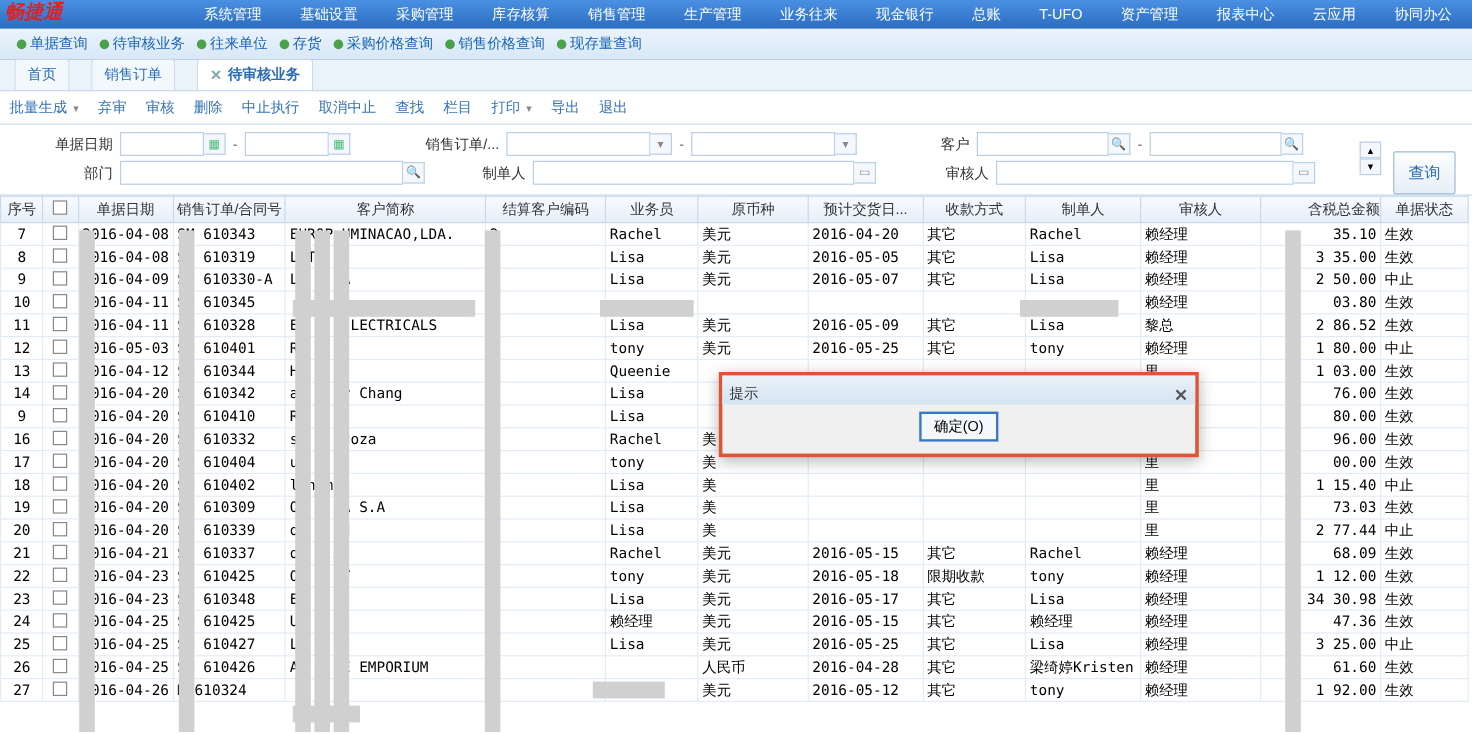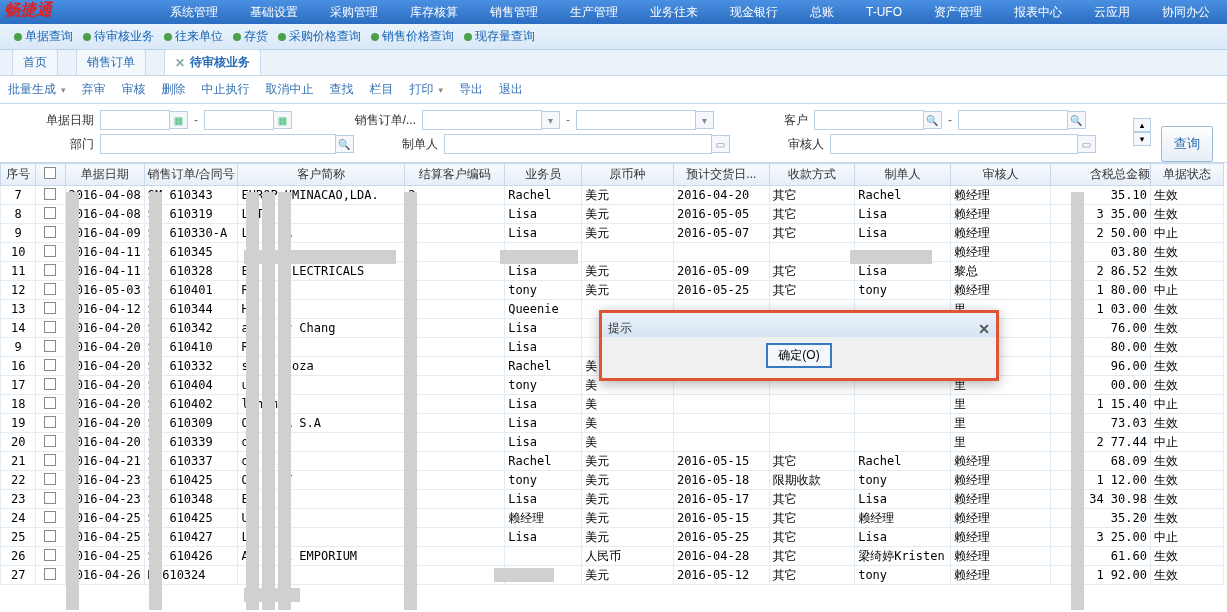--- a/index.html
+++ b/index.html
@@ -485,21 +485,21 @@
           <td class="col-date">2016-04-25</td>
           <td class="col-order">SM 610425</td>
           <td class="col-cust">UD   G  L</td>
           <td class="col-code"> 4</td>
           <td class="col-sales">赖经理</td>
           <td class="col-curr">美元</td>
           <td class="col-deliv">2016-05-15</td>
           <td class="col-pay">其它</td>
           <td class="col-maker">赖经理</td>
           <td class="col-auditor">赖经理</td>
-          <td class="col-amt">   35.20</td>
+          <td class="col-amt">   47.36</td>
           <td class="col-status">生效</td>
         </tr>
         <tr>
           <td class="col-seq">25</td>
           <td class="col-chk"><span class="chkbox"></span></td>
           <td class="col-date">2016-04-25</td>
           <td class="col-order">SM 610427</td>
           <td class="col-cust">LO T</td>
           <td class="col-code"> 6</td>
           <td class="col-sales">Lisa</td>

